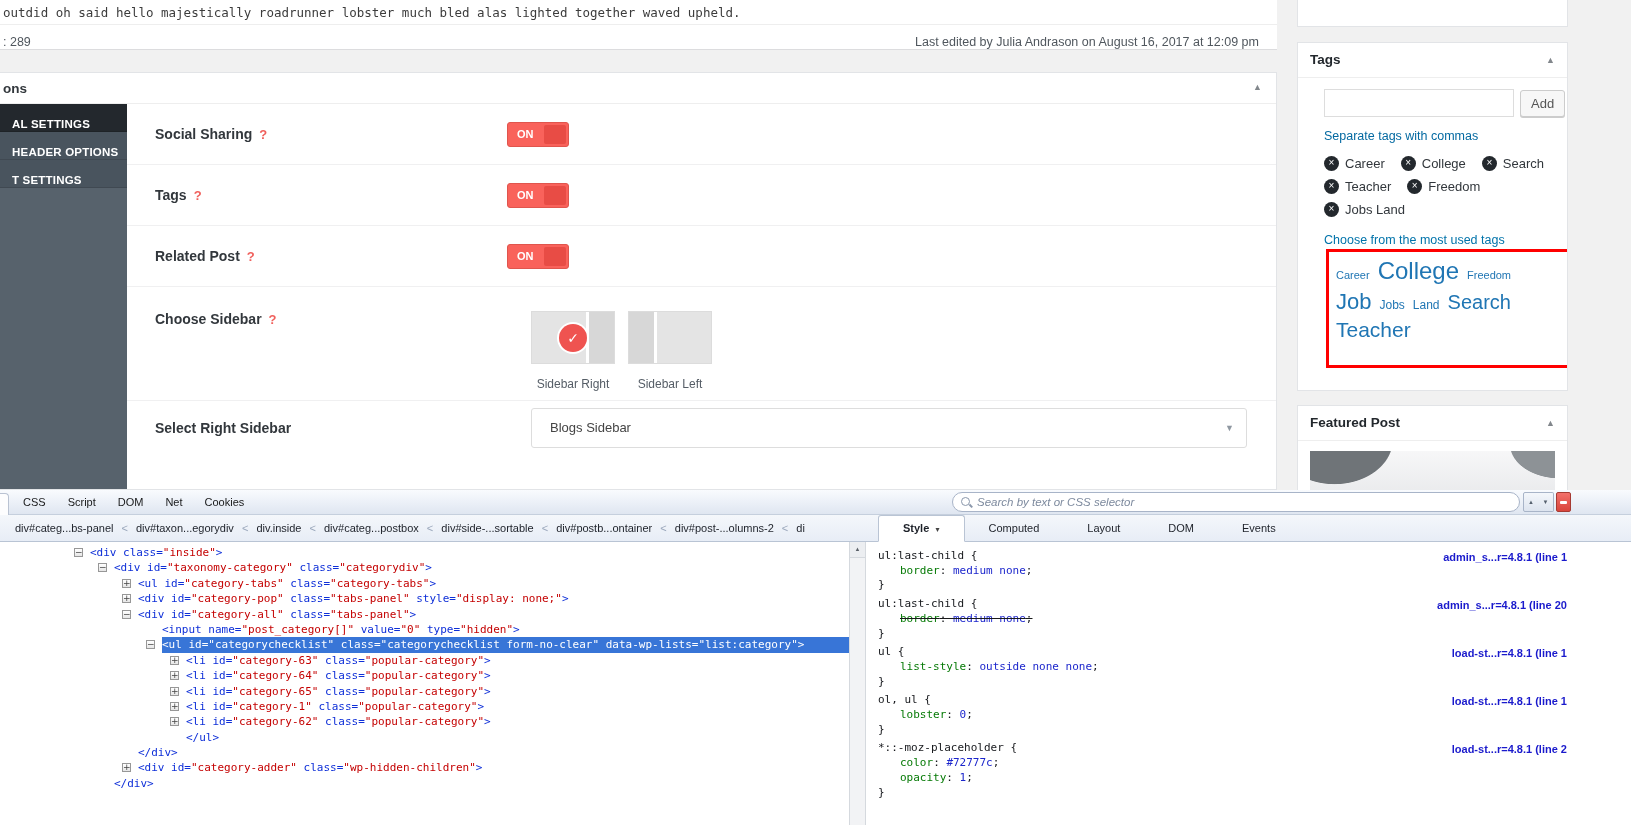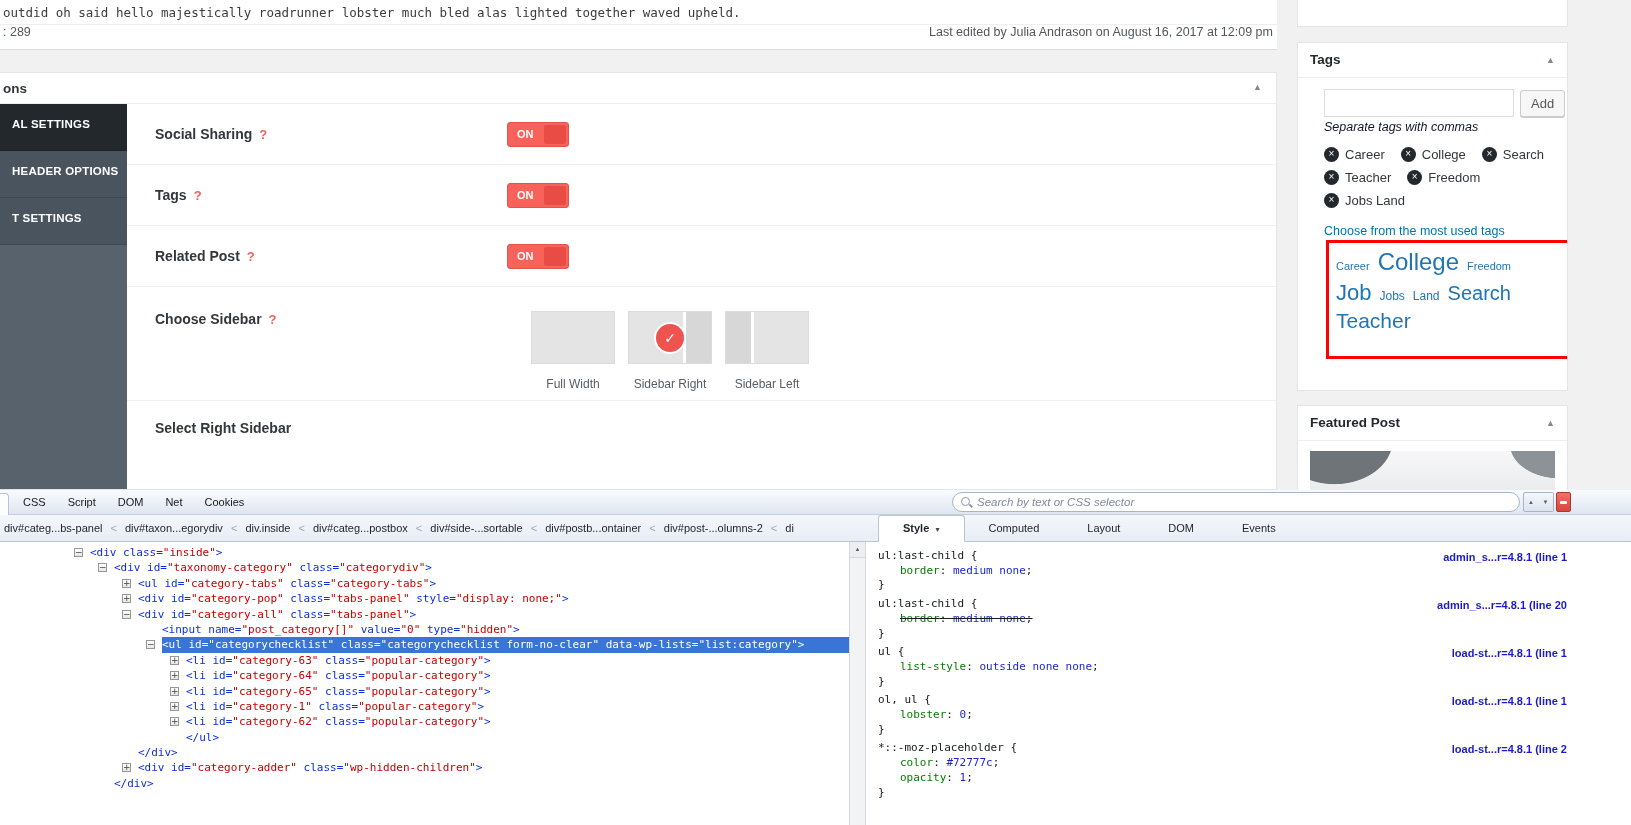--- a/index.html
+++ b/index.html
@@ -3,30 +3,30 @@
 <meta charset="utf-8">
 <style>
   *{margin:0;padding:0;box-sizing:border-box}
   html,body{background:#f1f1f1}
   body{font-family:"Liberation Sans","DejaVu Sans",sans-serif;color:#32373c}
   #stage{position:relative;width:1631px;height:825px;background:#f1f1f1;overflow:hidden}
 
   
   #editor{position:absolute;left:0;top:0;width:1277px;background:#fff;border-bottom:1px solid #dcdcde}
   #editor-text{height:25px;padding:5px 6px 0 3px;font-family:"DejaVu Sans Mono","Liberation Mono",monospace;font-size:12.5px;color:#3c3c3c;border-bottom:1px solid #eee;white-space:nowrap;overflow:hidden}
-  #editor-status{height:24px;display:flex;justify-content:space-between;align-items:flex-start;padding:0 4px 0 3px;font-size:12.5px;color:#50575e}
+  #editor-status{height:24px;display:flex;justify-content:space-between;align-items:flex-end;padding:0 18px 0 3px;font-size:12.5px;color:#50575e}
 
   
   #options{position:absolute;left:0;top:72px;width:1277px;height:418px;background:#fff;border:1px solid #e2e4e7;border-left:none;overflow:hidden}
   #opt-header{height:31px;border-bottom:1px solid #eee;position:relative;background:#fff}
   #opt-title{position:absolute;left:3px;top:8px;font-size:13.5px;font-weight:bold;color:#32373c}
   #opt-arrow{position:absolute;right:14px;top:9px;color:#82878c;font-size:9px;cursor:pointer}
   #opt-body{position:absolute;left:0;top:31px;right:0;bottom:0;display:flex}
   #opt-sidebar{width:127px;background:#57626c;flex:none;overflow:hidden}
-  .side-item{height:47px;line-height:40px;padding-left:12px;color:#fff;font-weight:bold;font-size:11.5px;letter-spacing:.2px;background:#49545e;border-bottom:1px solid rgba(0,0,0,.12);white-space:nowrap;overflow:hidden;cursor:pointer}
+  .side-item{height:28px;line-height:40px;padding-left:12px;color:#fff;font-weight:bold;font-size:11.5px;letter-spacing:.2px;background:#49545e;border-bottom:1px solid rgba(0,0,0,.12);white-space:nowrap;overflow:hidden;cursor:pointer}
   .side-item.active{background:#23282d}
   #opt-main{flex:1;position:relative;background:#fff}
   .opt-row{position:relative;border-bottom:1px solid #f0f0f1}
   .toggle-row{height:61px}
   .opt-label{position:absolute;left:28px;top:50%;transform:translateY(-50%);font-size:14px;font-weight:bold;color:#32373c;white-space:nowrap}
   .help{color:#f0605c;font-weight:bold;margin-left:7px;font-size:13px}
   .toggle{position:absolute;left:380px;top:18px;width:62px;height:25px;background:#f9625b;border:1px solid #e0554d;border-radius:3px;cursor:pointer}
   .toggle .on{position:absolute;left:9px;top:5px;color:#fff;font-size:11px;font-weight:bold}
   .toggle .knob{position:absolute;right:2px;top:2px;width:22px;height:19px;background:#e84c45;border-radius:2px}
 
@@ -51,21 +51,21 @@
   .metabox{position:absolute;left:1297px;width:271px;background:#fff;border:1px solid #e2e4e7}
   #tags-box{top:42px;height:349px;overflow:hidden}
   #featured-box{top:405px;height:86px;overflow:hidden}
   .mb-header{height:35px;border-bottom:1px solid #eee;position:relative;cursor:pointer}
   .mb-title{position:absolute;left:12px;top:9px;font-size:13.5px;font-weight:bold;color:#23282d}
   .mb-arrow{position:absolute;right:12px;top:12px;font-size:9px;color:#82878c}
   #tags-body{padding:11px 26px 0}
   #tag-input-row{display:flex;align-items:center}
   #tag-input{width:193px;height:28px;border:1px solid #ddd;background:#fff;padding:0 6px;font-size:13px;outline:none}
   #tag-add{margin-left:6px;height:27px;padding:0 10px;background:#f7f7f7;border:1px solid #ccc;border-radius:3px;color:#555;font-size:13px;box-shadow:0 1px 0 #ccc;cursor:pointer}
-  #tag-hint{margin-top:3px;font-style:italic;font-size:12.5px;color:#0f172a}
+  #tag-hint{margin-top:12px;font-size:12.5px;color:#0369a1}
   #tag-list{margin-top:9px}
   .tag-row{height:23px;display:flex;align-items:center}
   .tag-item{display:flex;align-items:center;margin-right:16px}
   .x-icon{width:15px;height:15px;border-radius:50%;background:#23282d;color:#fff;font-size:10px;line-height:14px;text-align:center;cursor:pointer;flex:none}
   .tag-text{margin-left:6px;font-size:13px;color:#32373c}
   #most-used{margin-top:12px;font-size:12.5px;color:#0073aa;cursor:pointer}
   #cloud-box{margin:2px 0 0 2px;width:247px;height:119px;border:3px solid #ff0000;padding:3px 7px;overflow:hidden}
   .cloud-row{display:flex;align-items:baseline}
   .cloud-tag{color:#2076b4;margin-right:8px;line-height:1.32;cursor:pointer;white-space:nowrap}
   #featured-img{margin:10px 12px 0;height:45px;
@@ -86,21 +86,21 @@
   .mag::after{content:"";position:absolute;left:9px;top:9px;width:4px;height:1.5px;background:#8a97ab;transform:rotate(45deg)}
   #fb-search-input{flex:1;border:none;outline:none;background:transparent;font-size:11.5px;padding-left:4px;font-family:"Liberation Sans","DejaVu Sans",sans-serif}
   #fb-search-input::placeholder{color:#7d8a9e;font-style:italic}
   .fb-btn{position:absolute;top:2px;width:16px;height:20px;background:linear-gradient(#f4f7fb,#dde4ef);border:1px solid #a8b4c8;color:#55606e;font-size:6px;text-align:center;line-height:19px;cursor:pointer}
   #fb-up{left:1523px;border-radius:2px 0 0 2px}
   #fb-down{left:1538px;border-left:none;border-radius:0 2px 2px 0}
   #fb-close{position:absolute;left:1556px;top:2px;width:15px;height:20px;background:linear-gradient(#f2706a,#d9453c);border:1px solid #a63a32;border-radius:2px;cursor:pointer}
   #fb-close::after{content:"";position:absolute;left:3px;top:8px;width:7px;height:3px;background:#fff;border-radius:1px}
 
   #fb-pathbar{position:relative;height:27px;background:linear-gradient(#f4f7fb,#e7edf6);border-bottom:1px solid #b9c4d4}
-  #fb-crumbs{position:absolute;left:0;top:0;width:866px;height:35px;line-height:27px;white-space:nowrap;overflow:hidden;padding-left:4px;color:#1d2129}
+  #fb-crumbs{position:absolute;left:0;top:0;width:866px;height:35px;line-height:27px;white-space:nowrap;overflow:hidden;padding-left:15px;color:#1d2129}
   .crumb{cursor:pointer}
   .crumb-sep{color:#9aa7bb;margin:0 5px}
   #fb-styletabs{position:absolute;left:878px;top:0;height:27px;display:flex}
   .style-tab{padding:0 24px;line-height:26px;color:#1d2129;cursor:pointer}
   .style-tab.active{background:#fff;border:1px solid #b9c4d4;border-bottom:1px solid #fff;font-weight:bold;border-radius:3px 3px 0 0;line-height:25px}
   .style-tab .caret{font-size:8px;color:#444;margin-left:4px}
 
   #fb-html{position:absolute;left:0;top:52px;width:849px;height:283px;background:#fff;overflow:hidden;font-family:"DejaVu Sans Mono","Liberation Mono",monospace;font-size:11px;padding-top:3px}
   .t-line{display:flex;height:15.4px;line-height:15.4px;white-space:nowrap;cursor:pointer}
   .exp{flex:none;box-sizing:border-box;width:9px;height:9px;border:1px solid #979797;background:linear-gradient(#fff,#e6e6e6);margin:3px 7px 0 0;font-size:9px;line-height:6.5px;text-align:center;color:#444;font-family:"DejaVu Sans",sans-serif}
@@ -169,37 +169,37 @@
               <span class="toggle">
                 <span class="on">ON</span>
                 <span class="knob"></span>
               </span>
             </div>
           </div>
         <div class="opt-row" id="chooser-row">
           <span class="opt-label"><span>Choose Sidebar</span><span class="help">?</span></span>
           <div id="chooser-opts">
               <div class="sb-opt">
-                <div class="sb-box layout-full"></div>
-                <div class="sb-label">Full Width</div>
-              </div>
-              <div class="sb-opt">
                 <div class="sb-box layout-right">
                   <span class="badge">✓</span>
                 </div>
                 <div class="sb-label">Sidebar Right</div>
               </div>
               <div class="sb-opt">
                 <div class="sb-box layout-left"></div>
                 <div class="sb-label">Sidebar Left</div>
               </div>
             </div>
         </div>
         <div class="opt-row" id="select-row">
           <span class="opt-label"><span>Select Right Sidebar</span></span>
+          <div id="select-box">
+            <span>Blogs Sidebar</span>
+            <span id="select-caret">▼</span>
+          </div>
         </div>
       </div>
     </div>
   </div>
 
   <div id="partial-box"></div>
 
   <div class="metabox" id="tags-box">
     <div class="mb-header">
       <span class="mb-title">Tags</span>

